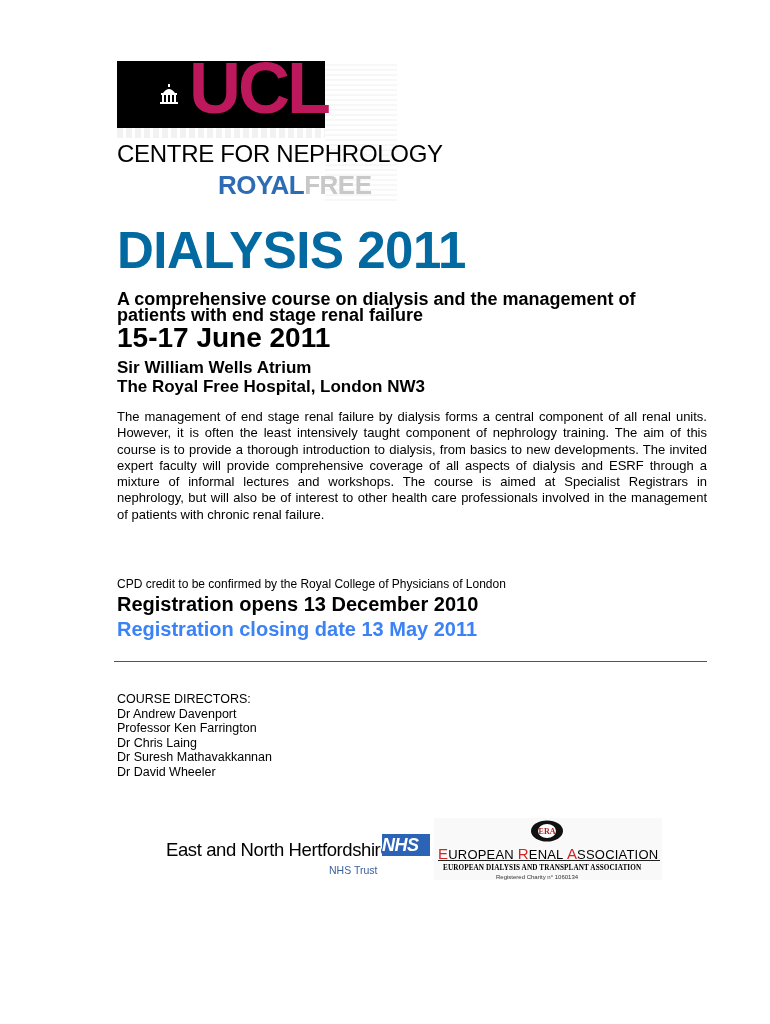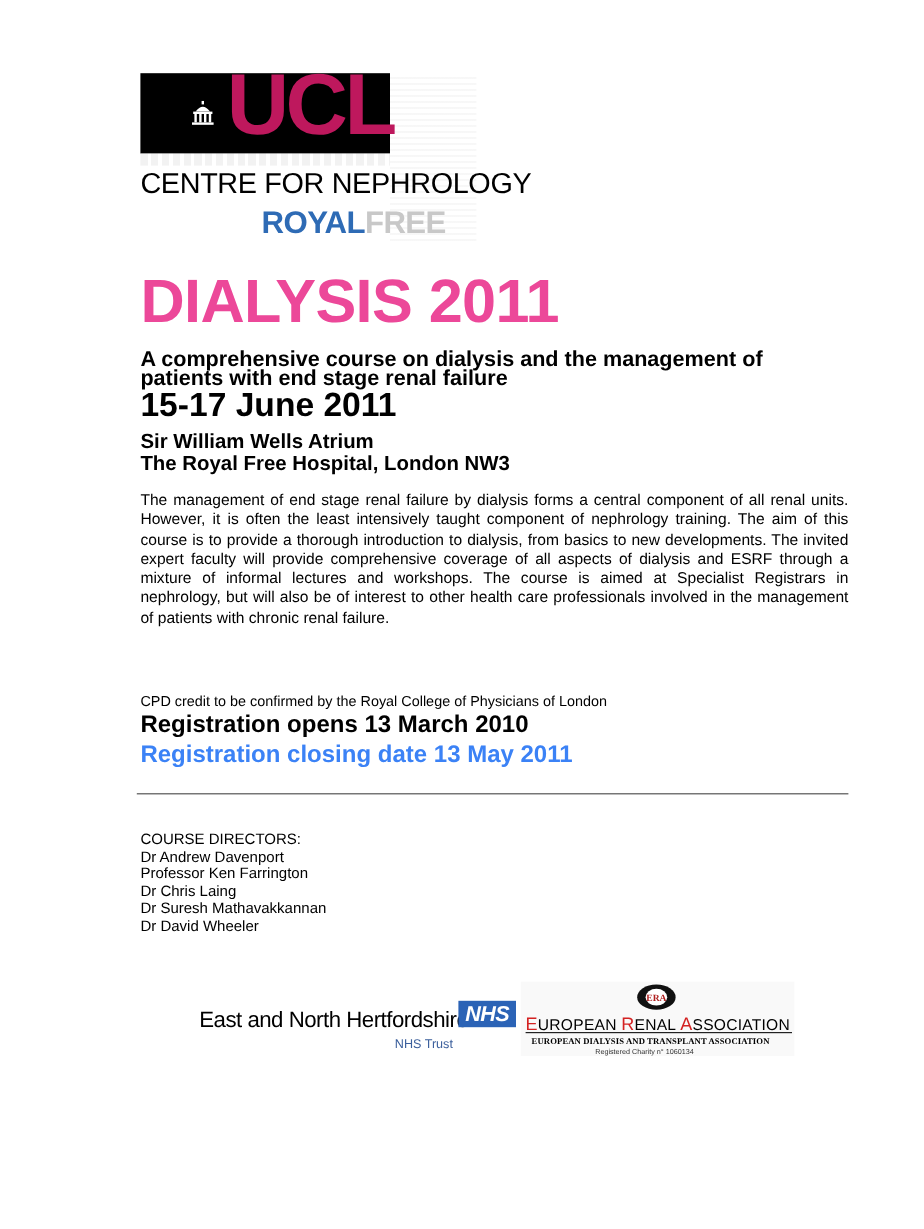--- a/index.html
+++ b/index.html
@@ -14,35 +14,35 @@
                  letter-spacing: -3px; line-height: 1; font-family: "Liberation Sans", sans-serif; }
   .ucl-strip { left: 117px; top: 128px; width: 208px; height: 10px;
                background: repeating-linear-gradient(90deg, #f2f2f2 0 6px, #fff 6px 9px); }
   .ucl-ghost { left: 325px; top: 61px; width: 72px; height: 140px;
                background: repeating-linear-gradient(0deg, #f4f4f4 0 2px, #fff 2px 5px); opacity: .7; }
   .centre-neph { left: 117px; top: 140px; font-size: 24px; font-weight: normal; letter-spacing: -0.3px; }
   .royal-free { left: 218px; top: 170px; font-size: 26px; font-weight: bold; letter-spacing: -0.5px; }
   .royal-free .royal { color: #2e6bb5; }
   .royal-free .free { color: #c8c8c8; margin-top: 39px; }
 
-  .title { left: 117px; top: 225px; font-size: 51px; font-weight: bold; color: #ec4899; letter-spacing: -0.5px; line-height: 1; }
+  .title { left: 117px; top: 225px; font-size: 51px; font-weight: bold; color: #0369a1; letter-spacing: -0.5px; line-height: 1; }
   .subtitle { left: 117px; top: 291px; width: 560px; font-size: 18px; font-weight: bold; line-height: 16px; }
   .dates { left: 117px; top: 324px; font-size: 28px; font-weight: bold; line-height: 1; }
   .venue { left: 117px; top: 358px; font-size: 17px; font-weight: bold; line-height: 19px; }
   .body-text { left: 117px; top: 409px; width: 590px; font-size: 13px; line-height: 16.3px; text-align: justify; }
   .cpd { left: 117px; top: 547px; font-size: 12px; margin-top: 30px; }
   .reg-open { left: 117px; top: 592px; font-size: 20px; font-weight: bold; line-height: 24px; }
   .reg-close { left: 117px; top: 617px; font-size: 20px; font-weight: bold; line-height: 24px; color: #3b82f6; }
   .divider { left: 114px; top: 661px; width: 593px; height: 0; border-top: 1.5px solid #555; }
   .directors { left: 117px; top: 692px; font-size: 12.5px; line-height: 14.5px; }
 
   
   .nhs-name { left: 166px; top: 839px; font-size: 18.5px; letter-spacing: -0.4px; }
   .nhs-badge { left: 382px; top: 834px; width: 48px; height: 22px; background: #2b63b6; color: #fff;
-               font-size: 18px; font-weight: bold; font-style: italic; text-align: center; line-height: 22px;
+               font-size: 18px; font-weight: bold; font-style: italic; text-align: left; line-height: 22px;
                letter-spacing: -0.5px; }
   .nhs-trust { left: 329px; top: 864px; font-size: 10.5px; color: #3b5f9c; }
 
   
   .era-bg { left: 434px; top: 818px; width: 228px; height: 62px; background: #f9f9f9; }
   .era-emblem { left: 530px; top: 820px; width: 34px; height: 22px; }
   .era-title { left: 438px; top: 846px; font-size: 13px; letter-spacing: 0.2px; line-height: 1; }
   .era-title .cap { color: #d42222; font-size: 15px; }
   .era-underline { left: 438px; top: 860px; width: 222px; border-top: 1px solid #222; }
   .era-sub { left: 443px; top: 864px; font-size: 7.2px; font-weight: bold; font-family: "Liberation Serif", serif; letter-spacing: 0.1px; }
@@ -74,21 +74,21 @@
 
 <div class="abs title">DIALYSIS 2011</div>
 <div class="abs subtitle">A comprehensive course on dialysis and the management of patients with end stage renal failure</div>
 <div class="abs dates">15-17 June 2011</div>
 <div class="abs venue">
   <div>Sir William Wells Atrium</div>
   <div>The Royal Free Hospital, London NW3</div>
 </div>
 <div class="abs body-text">The management of end stage renal failure by dialysis forms a central component of all renal units.  However, it is often the least intensively taught component of nephrology training.  The aim of this course is to provide a thorough introduction to dialysis, from basics to new developments.  The invited expert faculty will provide comprehensive coverage of all aspects of dialysis and ESRF through a mixture of informal lectures and workshops.  The course is aimed at Specialist Registrars in nephrology, but will also be of interest to other health care professionals involved in the management of patients with chronic renal failure.</div>
 <div class="abs cpd">CPD credit to be confirmed by the Royal College of Physicians of London</div>
-<div class="abs reg-open">Registration opens 13 March 2010</div>
+<div class="abs reg-open">Registration opens 13 December 2010</div>
 <div class="abs reg-close">Registration closing date 13 May 2011</div>
 <div class="abs divider"></div>
 
 <div class="abs directors">
   <div>COURSE DIRECTORS:</div>
   <div>Dr Andrew Davenport</div>
   <div>Professor Ken Farrington</div>
   <div>Dr Chris Laing</div>
   <div>Dr Suresh Mathavakkannan</div>
   <div>Dr David Wheeler</div>

